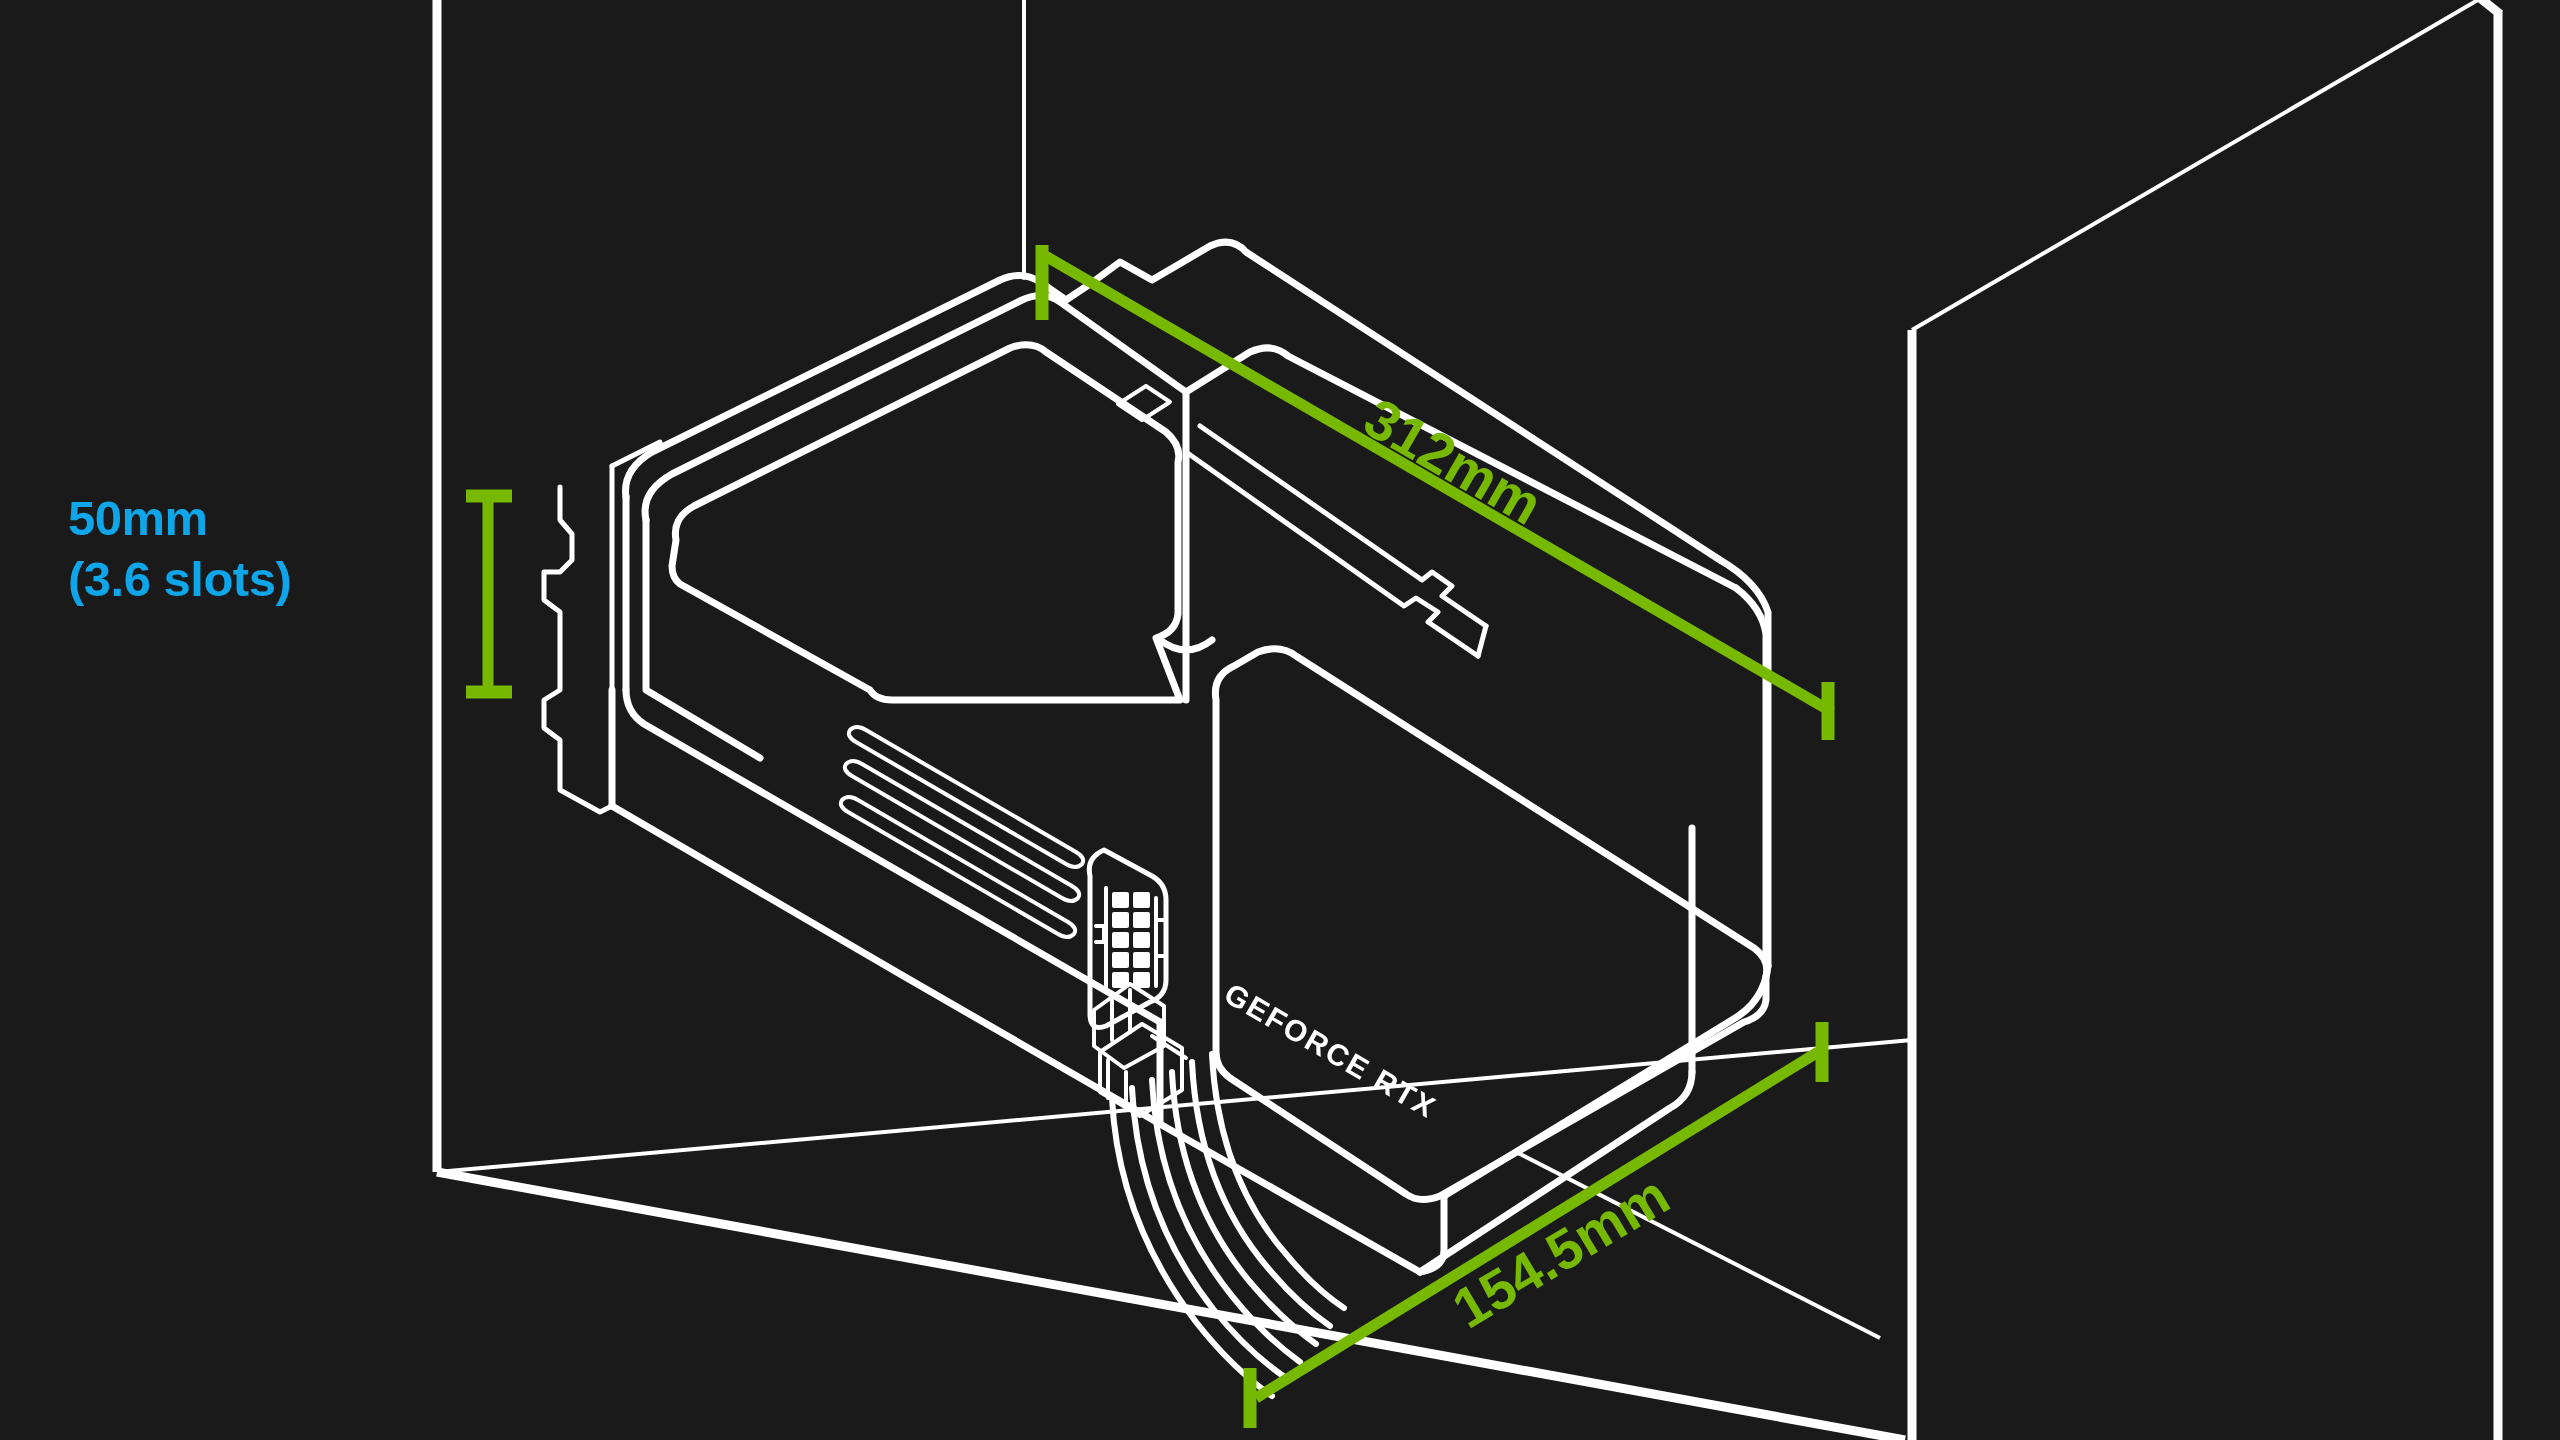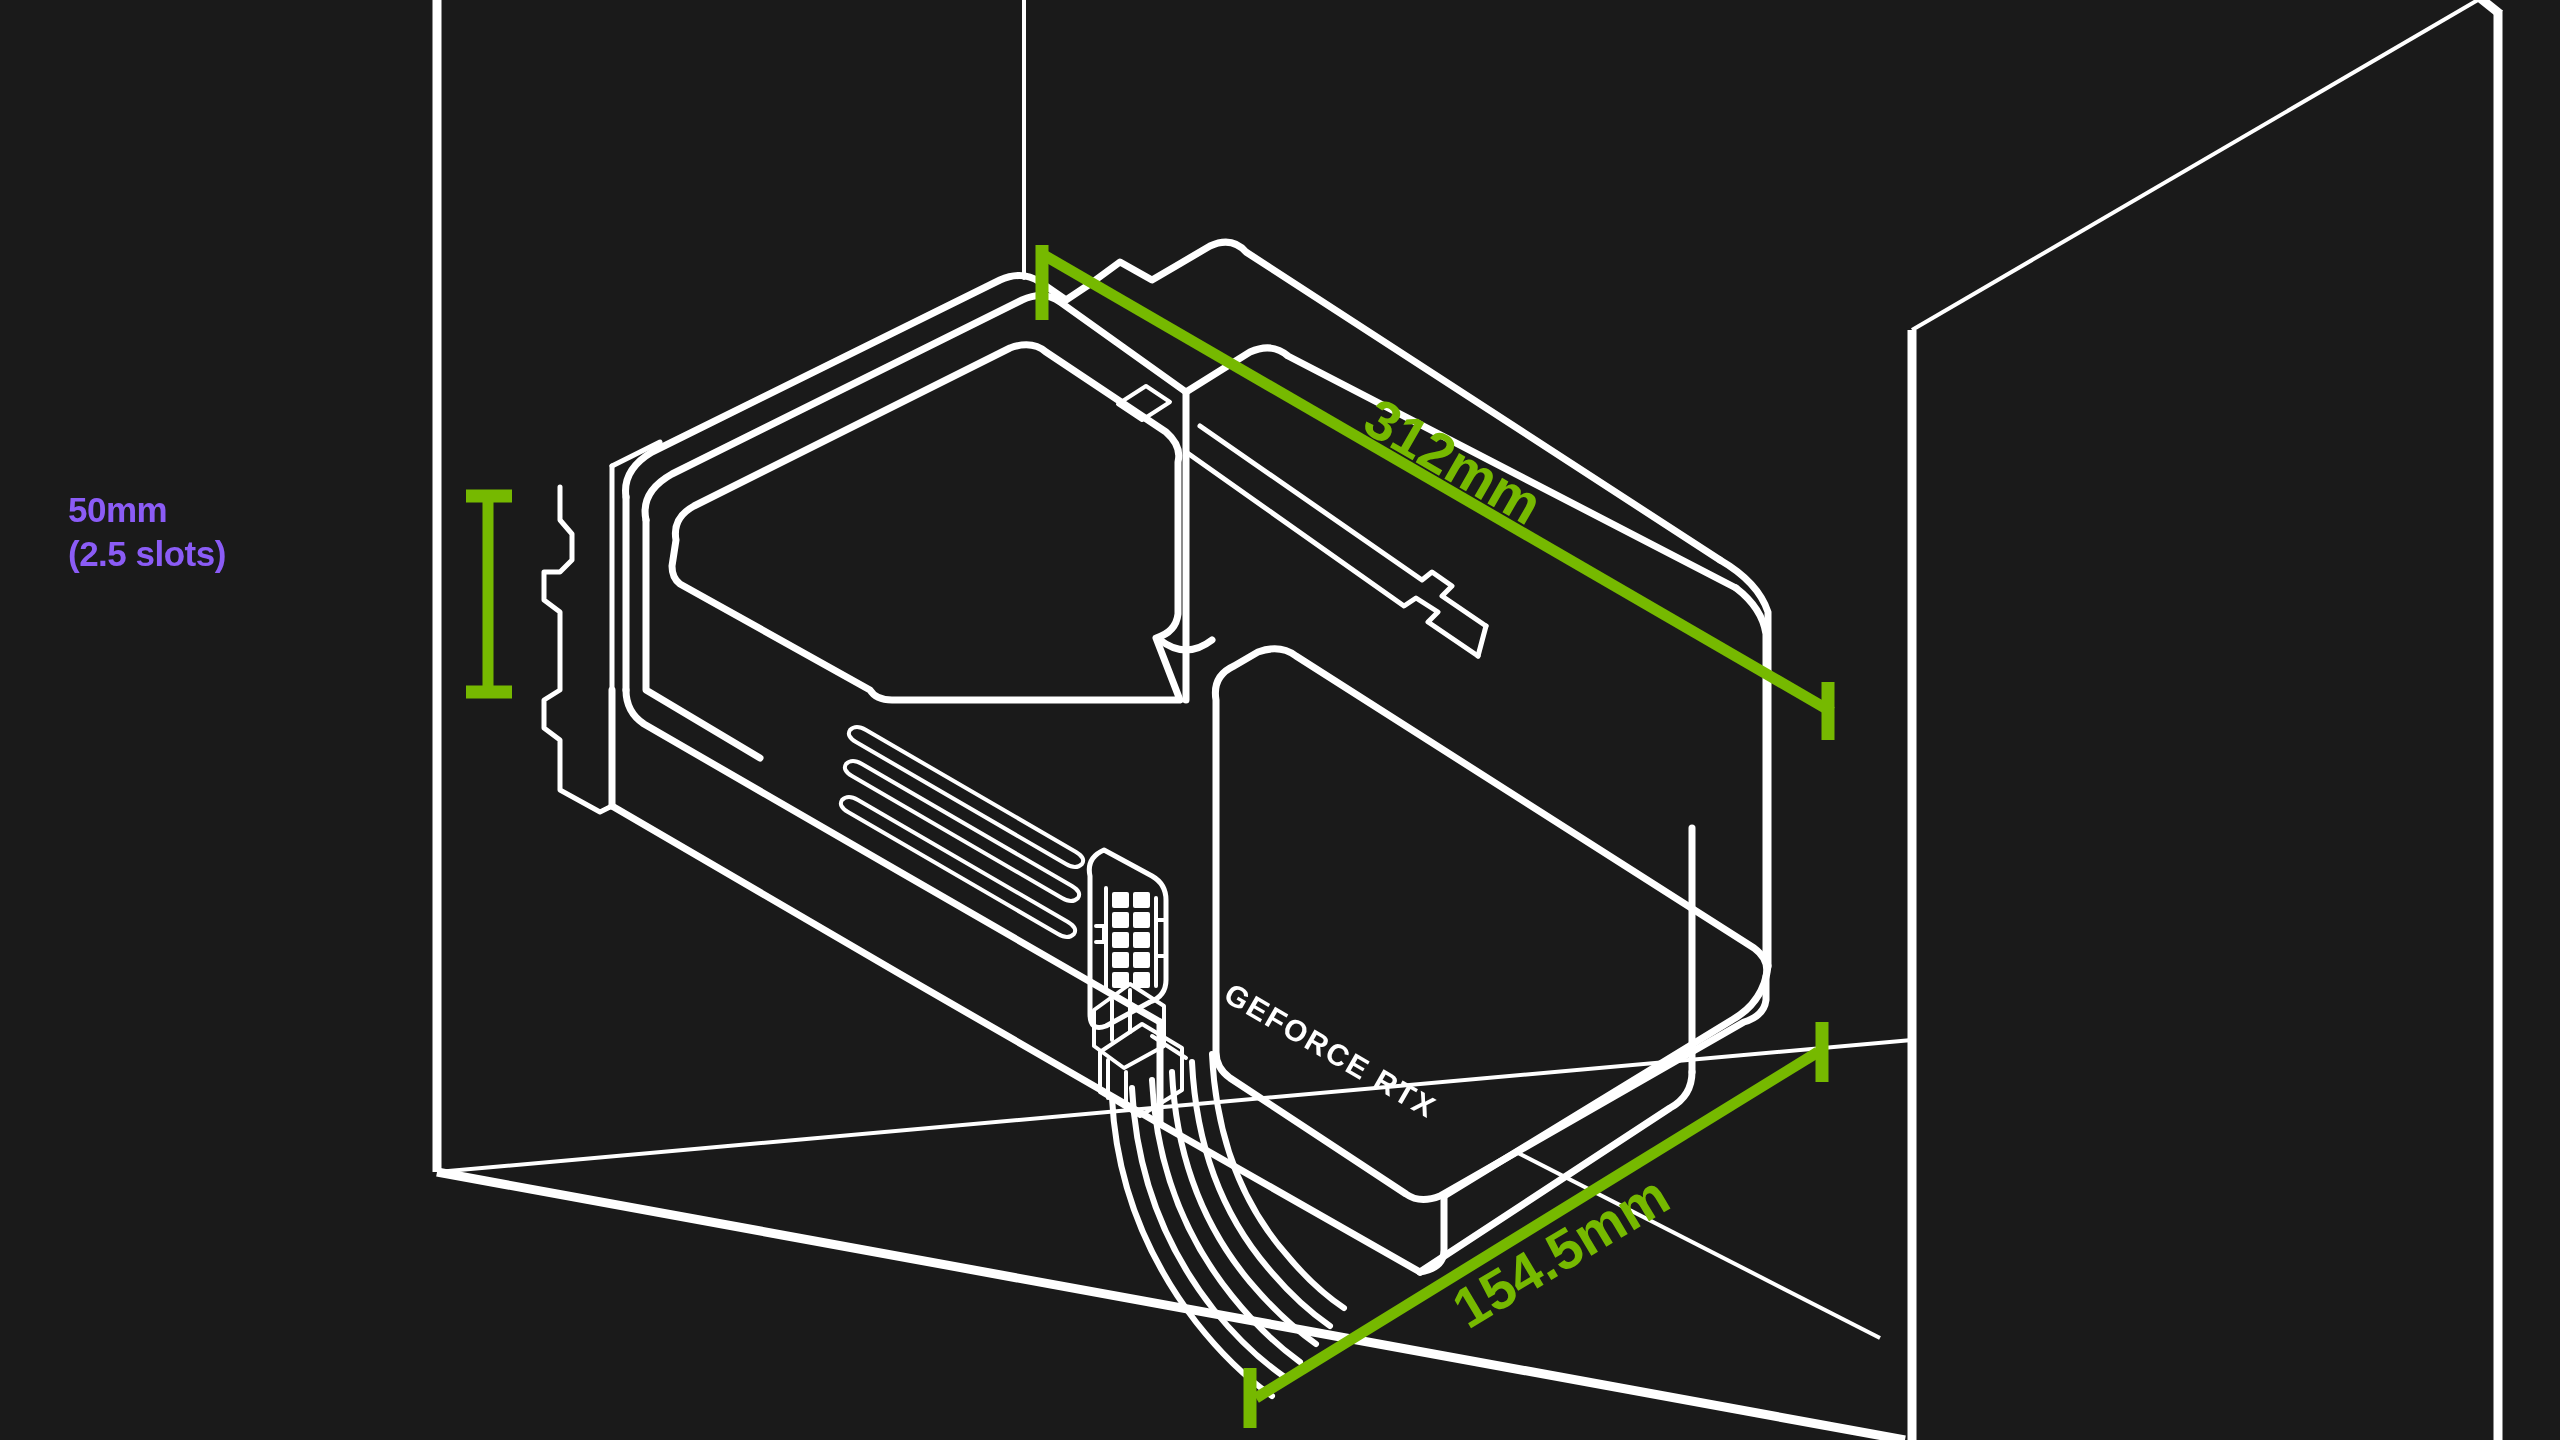--- a/index.html
+++ b/index.html
@@ -94,24 +94,24 @@
     fill: none;
     stroke: #76b900;
     stroke-width: 13;
     stroke-linecap: butt;
   }
   #slot-text {
     position: absolute;
     left: 68px;
     top: 488px;
     width: 380px;
-    color: #8b5cf6;
+    color: #0ea5e9;
     font-family: "Liberation Sans", sans-serif;
     font-weight: bold;
-    font-size: 35px;
+    font-size: 49px;
     line-height: 1.25;
     letter-spacing: -0.5px;
   }
   #slot-text .l2 { display: block; }
 </style>
 </head>
 <body>
 
 <div id="stage">
 
@@ -363,16 +363,16 @@
       <path class="dim-line" d="M 488 500 L 488 688"></path>
       <path class="dim-cap" d="M 466 496 L 512 496"></path>
       <path class="dim-cap" d="M 466 692 L 512 692"></path>
     </g>
 
     <text class="brand-label" x="1222" y="1000" font-size="30" transform="rotate(30 1222 1000)">GEFORCE RTX</text>
   </svg>
 
   <div id="slot-text">
     <span>50mm</span>
-    <span class="l2">(2.5 slots)</span>
+    <span class="l2">(3.6 slots)</span>
   </div>
 
 </div>
 
 </body></html>

